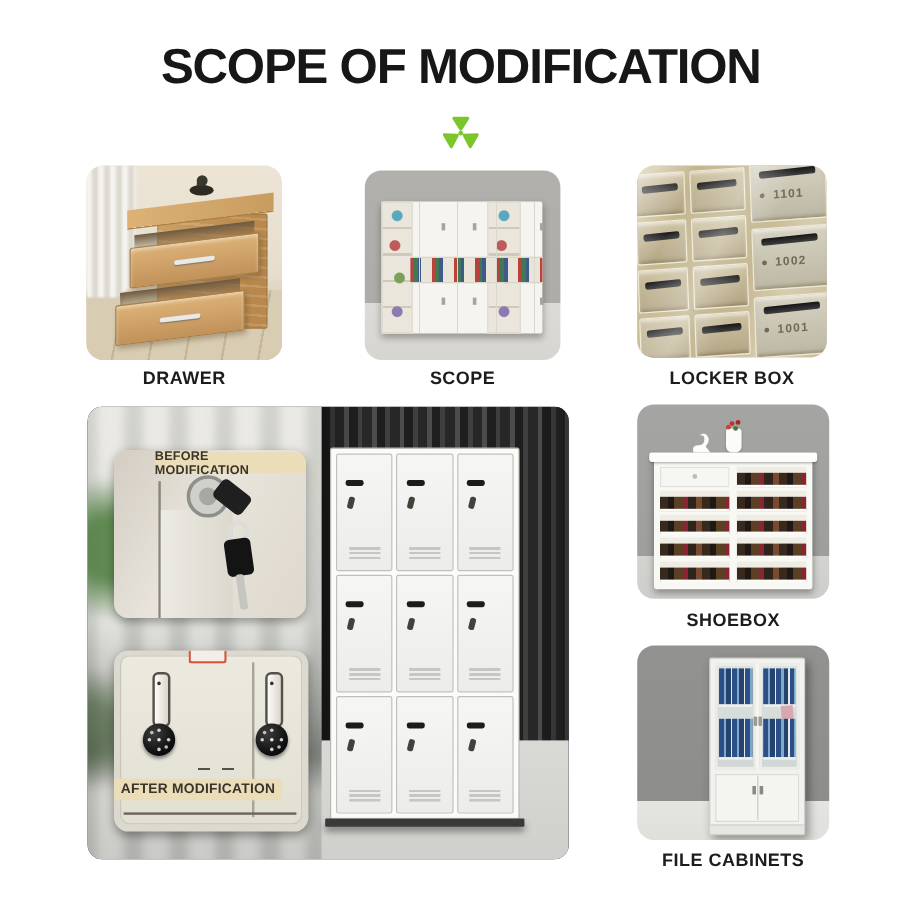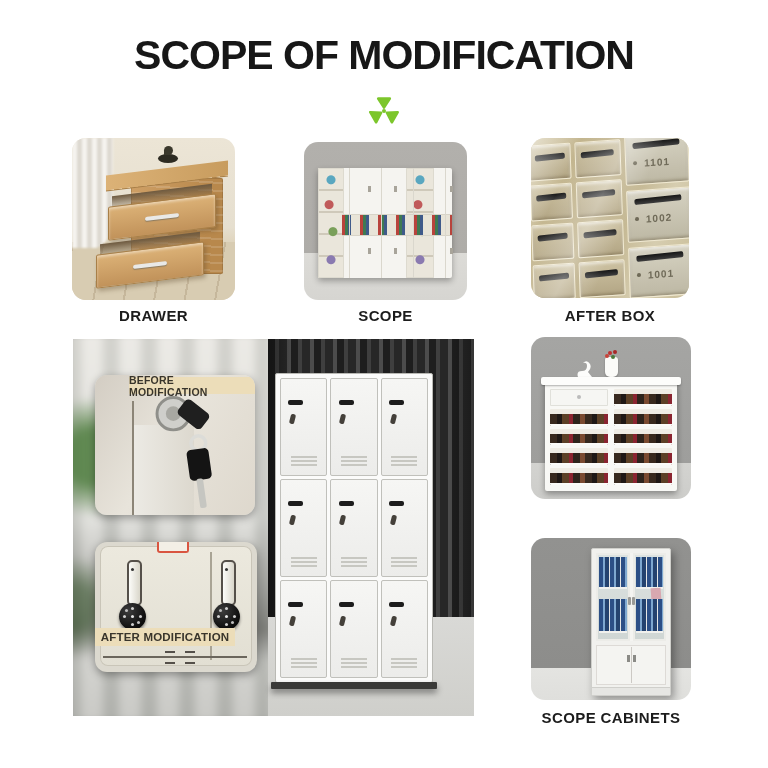--- a/index.html
+++ b/index.html
@@ -78,21 +78,21 @@
   .mbig{background:linear-gradient(180deg,#d6d2c2,#bdb8a4);}
   .mbig::before{top:14%;}
   .mbig::after{content:"";position:absolute;left:12%;top:52%;width:4px;height:4px;border-radius:50%;
     background:#6f6a58;}
   .mnum{position:absolute;left:0;right:0;top:46%;text-align:center;font-size:10px;
     letter-spacing:1px;color:#6f6a58;font-weight:700;}
   .lb-shine{left:0;top:0;right:0;bottom:0;
     background:linear-gradient(115deg,rgba(255,255,255,.5) 0%,transparent 22%,rgba(255,255,255,.32) 42%,transparent 58%);}
 
   
-  .big{border-radius:0;background:#0f172a;}
+  .big{border-radius:12px;background:#0f172a;}
   .office{left:0;top:0;width:215px;height:100%;overflow:hidden;}
   .office-blur{position:absolute;inset:-8px;filter:blur(4px);
     background:
       radial-gradient(circle at 12% 32%,rgba(74,122,58,.85) 0 26px,rgba(74,122,58,0) 60px),
       radial-gradient(circle at 4% 70%,rgba(60,90,50,.6) 0 20px,rgba(60,90,50,0) 50px),
       repeating-linear-gradient(90deg,rgba(120,125,118,.22) 0 16px,rgba(235,235,232,.25) 16px 38px),
       linear-gradient(180deg,#eceae5 0%,#dededa 48%,#a3a39f 66%,#7a7a76 76%,#cbcbc7 84%,#bdbdb9 100%);}
   .curtain{left:195px;top:0;width:206px;height:280px;
     background:
       linear-gradient(90deg,rgba(0,0,0,.35),transparent 12%,transparent 88%,rgba(0,0,0,.3)),
@@ -120,21 +120,21 @@
   .before{left:22px;top:36px;width:160px;height:140px;
     background:linear-gradient(120deg,#d3cdc3 0%,#e8e4db 45%,#ded8cd 100%);}
   .bf-gap{left:37px;top:26px;bottom:0;width:2px;background:#8c8577;}
   .bf-panel{left:39px;top:50px;bottom:0;width:60px;
     background:linear-gradient(90deg,#eceae4,#dcd8ce);}
   .tag{position:absolute;background:#ecddb9;color:#39352c;font-weight:700;
     display:flex;align-items:center;justify-content:center;}
   .tag-before{right:0;top:2px;width:126px;height:17px;font-size:10.5px;letter-spacing:.2px;}
   .tag-after{left:0;bottom:26px;width:140px;height:18px;font-size:11.5px;letter-spacing:.2px;}
 
-  .after{left:22px;top:203px;width:162px;height:130px;background:#dcd9cf;}
+  .after{left:22px;top:203px;width:162px;height:151px;background:#dcd9cf;}
   .af-door{position:absolute;left:5px;top:4px;right:5px;bottom:6px;border-radius:8px;
     background:linear-gradient(180deg,#ece9de,#e2dfd3);box-shadow:inset 0 0 0 1px #c9c5b8;}
   .af-gap{left:115px;top:10px;bottom:12px;width:2px;background:#a9a495;}
   .af-slot{left:62px;top:0;width:28px;height:9px;background:#f3efe6;
     border:2px solid #d95540;border-top:none;border-radius:0 0 3px 3px;}
   .af-handle{position:absolute;width:11px;height:42px;border-radius:5px;top:18px;
     background:linear-gradient(90deg,#fcfcf9,#d9d6ca);border:2px solid #55504a;}
   .af-handle::after{content:"";position:absolute;left:2px;top:6px;width:3px;height:3px;
     background:#333;border-radius:50%;}
   .af-h1{left:32px;} .af-h2{left:126px;}
@@ -259,21 +259,21 @@
         <div class="mbox mbig">
           <span class="mnum">1002</span>
         </div>
         <div class="mbox mbig">
           <span class="mnum">1001</span>
         </div>
       </div>
     </div>
     <div class="abs lb-shine"></div>
   </div>
-  <div class="cap" style="left:531px;top:307px;width:158px;">AFTER BOX</div>
+  <div class="cap" style="left:531px;top:307px;width:158px;">LOCKER BOX</div>
 
   <div class="ph big" style="left:73px;top:339px;width:401px;height:377px;">
     <div class="abs office">
       <div class="office-blur"></div>
     </div>
     <div class="abs curtain"></div>
     <div class="abs bfloor"></div>
 
     <div class="abs locker9">
       <div class="door">
@@ -350,20 +350,21 @@
       </div>
       <div class="sb-col sb-colR">
         <div class="sb-shelf"></div>
         <div class="sb-shelf"></div>
         <div class="sb-shelf"></div>
         <div class="sb-shelf"></div>
         <div class="sb-shelf"></div>
       </div>
     </div>
   </div>
+  <div class="cap" style="left:531px;top:509px;width:160px;">SHOEBOX</div>
 
   <div class="ph fc" style="left:531px;top:538px;width:160px;height:162px;">
     <div class="abs fc-cab">
       <div class="abs fc-glass">
         <div class="fc-pane">
           <div class="bnd bnd-t"></div>
           <div class="bnd bnd-b"></div>
         </div>
         <div class="fc-pane">
           <div class="bnd bnd-t"></div>
@@ -374,15 +375,15 @@
         <div class="fc-hdl" style="left:52%;"></div>
       </div>
       <div class="abs fc-lower">
         <div class="abs fc-lgap"></div>
         <div class="fc-lh" style="left:44%;"></div>
         <div class="fc-lh" style="left:53%;"></div>
       </div>
       <div class="abs fc-base"></div>
     </div>
   </div>
-  <div class="cap" style="left:531px;top:709px;width:160px;">SCOPE CABINETS</div>
+  <div class="cap" style="left:531px;top:709px;width:160px;">FILE CABINETS</div>
 
 </div>
 
 </body></html>

